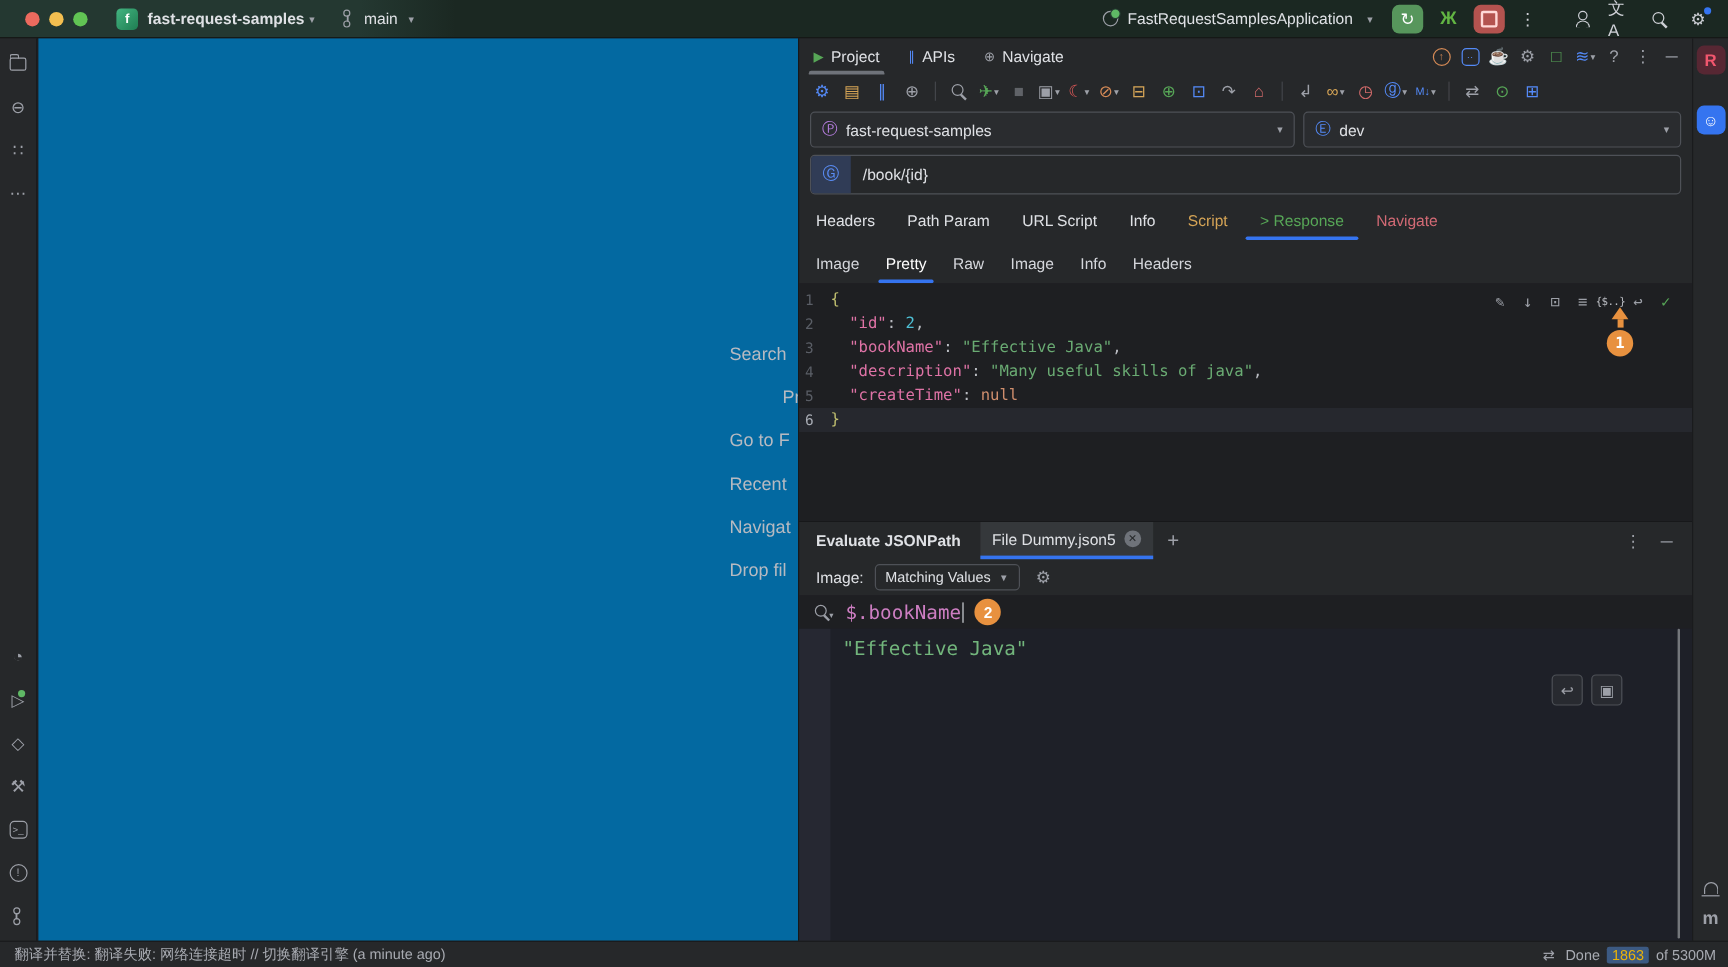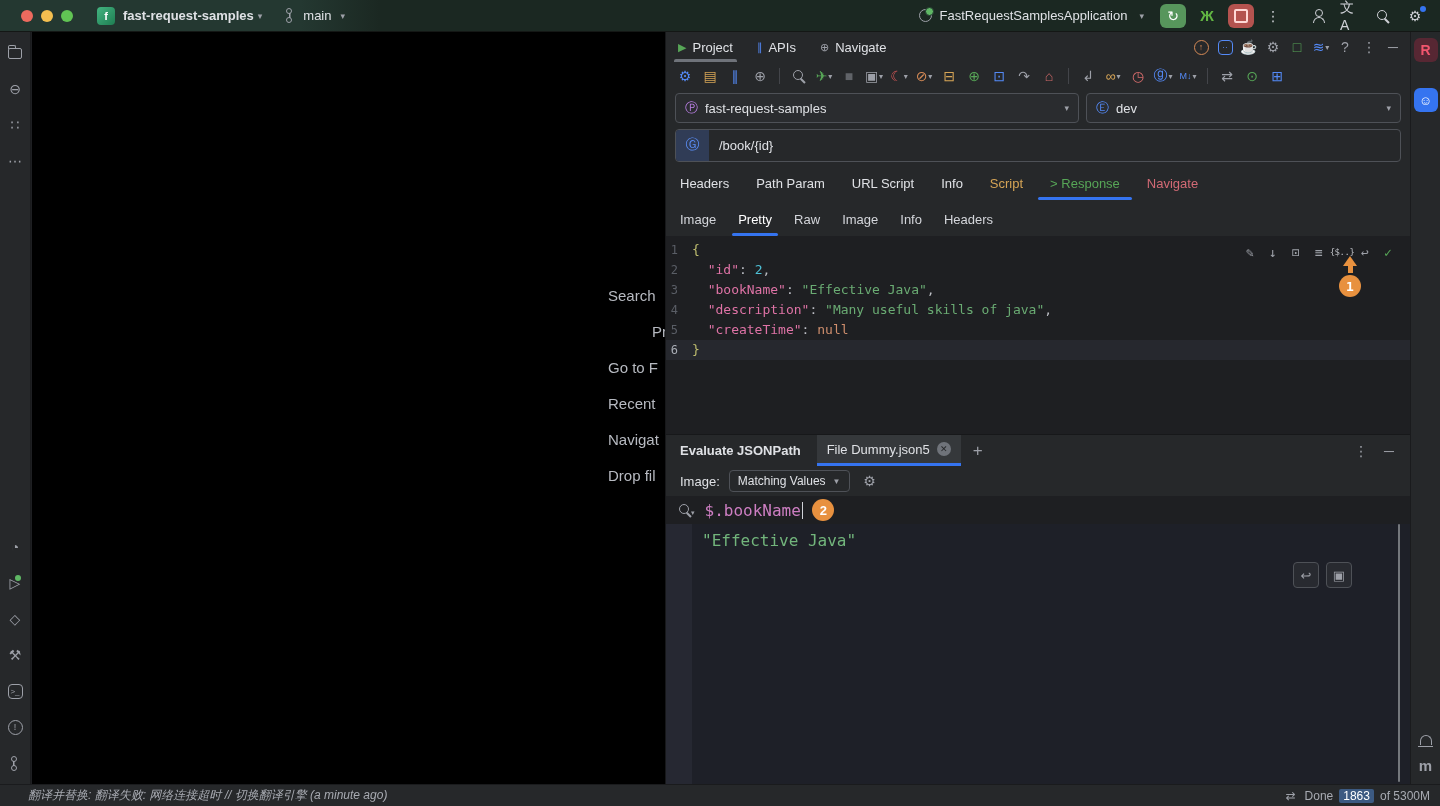--- a/index.html
+++ b/index.html
@@ -79,21 +79,21 @@
   .ai-icon { width:24px; height:24px; border-radius:6px; background:#3574f0; color:#fff;
     font-size:13px; display:flex; align-items:center; justify-content:center; margin-top:14px; }
   .bell { width:12px; height:10px; border:1.5px solid #9da0a8; border-bottom:none;
     border-radius:6px 6px 0 0; position:relative; margin-top:auto; }
   .bell::after { content:""; position:absolute; left:-3px; bottom:-2px; width:15px; height:1.5px;
     background:#9da0a8; }
   .maven-m { color:#9da0a8; font-size:15px; font-weight:bold; }
 
   
   .editor-area { position:absolute; left:32px; top:32px; width:633px; bottom:22px;
-    background:#000000; overflow:hidden; }
+    background:#0369a1; overflow:hidden; }
   .ph-line { position:absolute; left:576px; font-size:15px; color:#b7bac1; white-space:nowrap; }
 
   
   .fr-panel { position:absolute; left:665px; top:32px; width:745px; bottom:22px;
     background:#26282a; border-left:1px solid #17181a; display:flex; flex-direction:column; }
   .fr-tabs { height:30px; display:flex; align-items:center; padding-left:12px; gap:24px; flex:none; }
   .fr-tab { display:flex; align-items:center; gap:6px; height:100%; position:relative;
     font-size:13px; color:#dfe1e5; }
   .fr-tab .ticon { font-size:11px; }
   .fr-tab.active::after { content:""; position:absolute; left:-4px; right:-4px; bottom:0; height:3px;
@@ -177,23 +177,23 @@
     font-size:16px; color:#72b57c; }
   .result-btns { position:absolute; top:38px; right:58px; display:flex; gap:7px; }
   .rbtn { width:26px; height:26px; border:1px solid #4e5157; border-radius:4px; background:#282a30;
     color:#9da0a8; font-size:13px; display:flex; align-items:center; justify-content:center; }
   .scrollbar { position:absolute; right:10px; top:0; bottom:2px; width:2px; background:#74777c;
     border-radius:1px; }
 
   
   .statusbar { position:absolute; left:0; bottom:0; width:1440px; height:22px; background:#26282a;
     border-top:1px solid #1a1b1d; display:flex; align-items:center; font-size:12px; color:#a8abb2; }
-  .sb-left { padding-left:28px;font-style:italic; }
+  .sb-left { padding-left:12px; }
   .sb-right { margin-left:auto; display:flex; align-items:center; gap:6px; padding-right:10px; }
-  .mem-used { background:#3c5a82; color:#ffffff; padding:0 4px; border-radius:2px; }
+  .mem-used { background:#3c5a82; color:#eab308; padding:0 4px; border-radius:2px; }
 </style>
 </head>
 <body>
 
 <div class="app">
 
   <div class="titlebar">
     <div class="lights">
       <span class="light r"></span>
       <span class="light y"></span>

